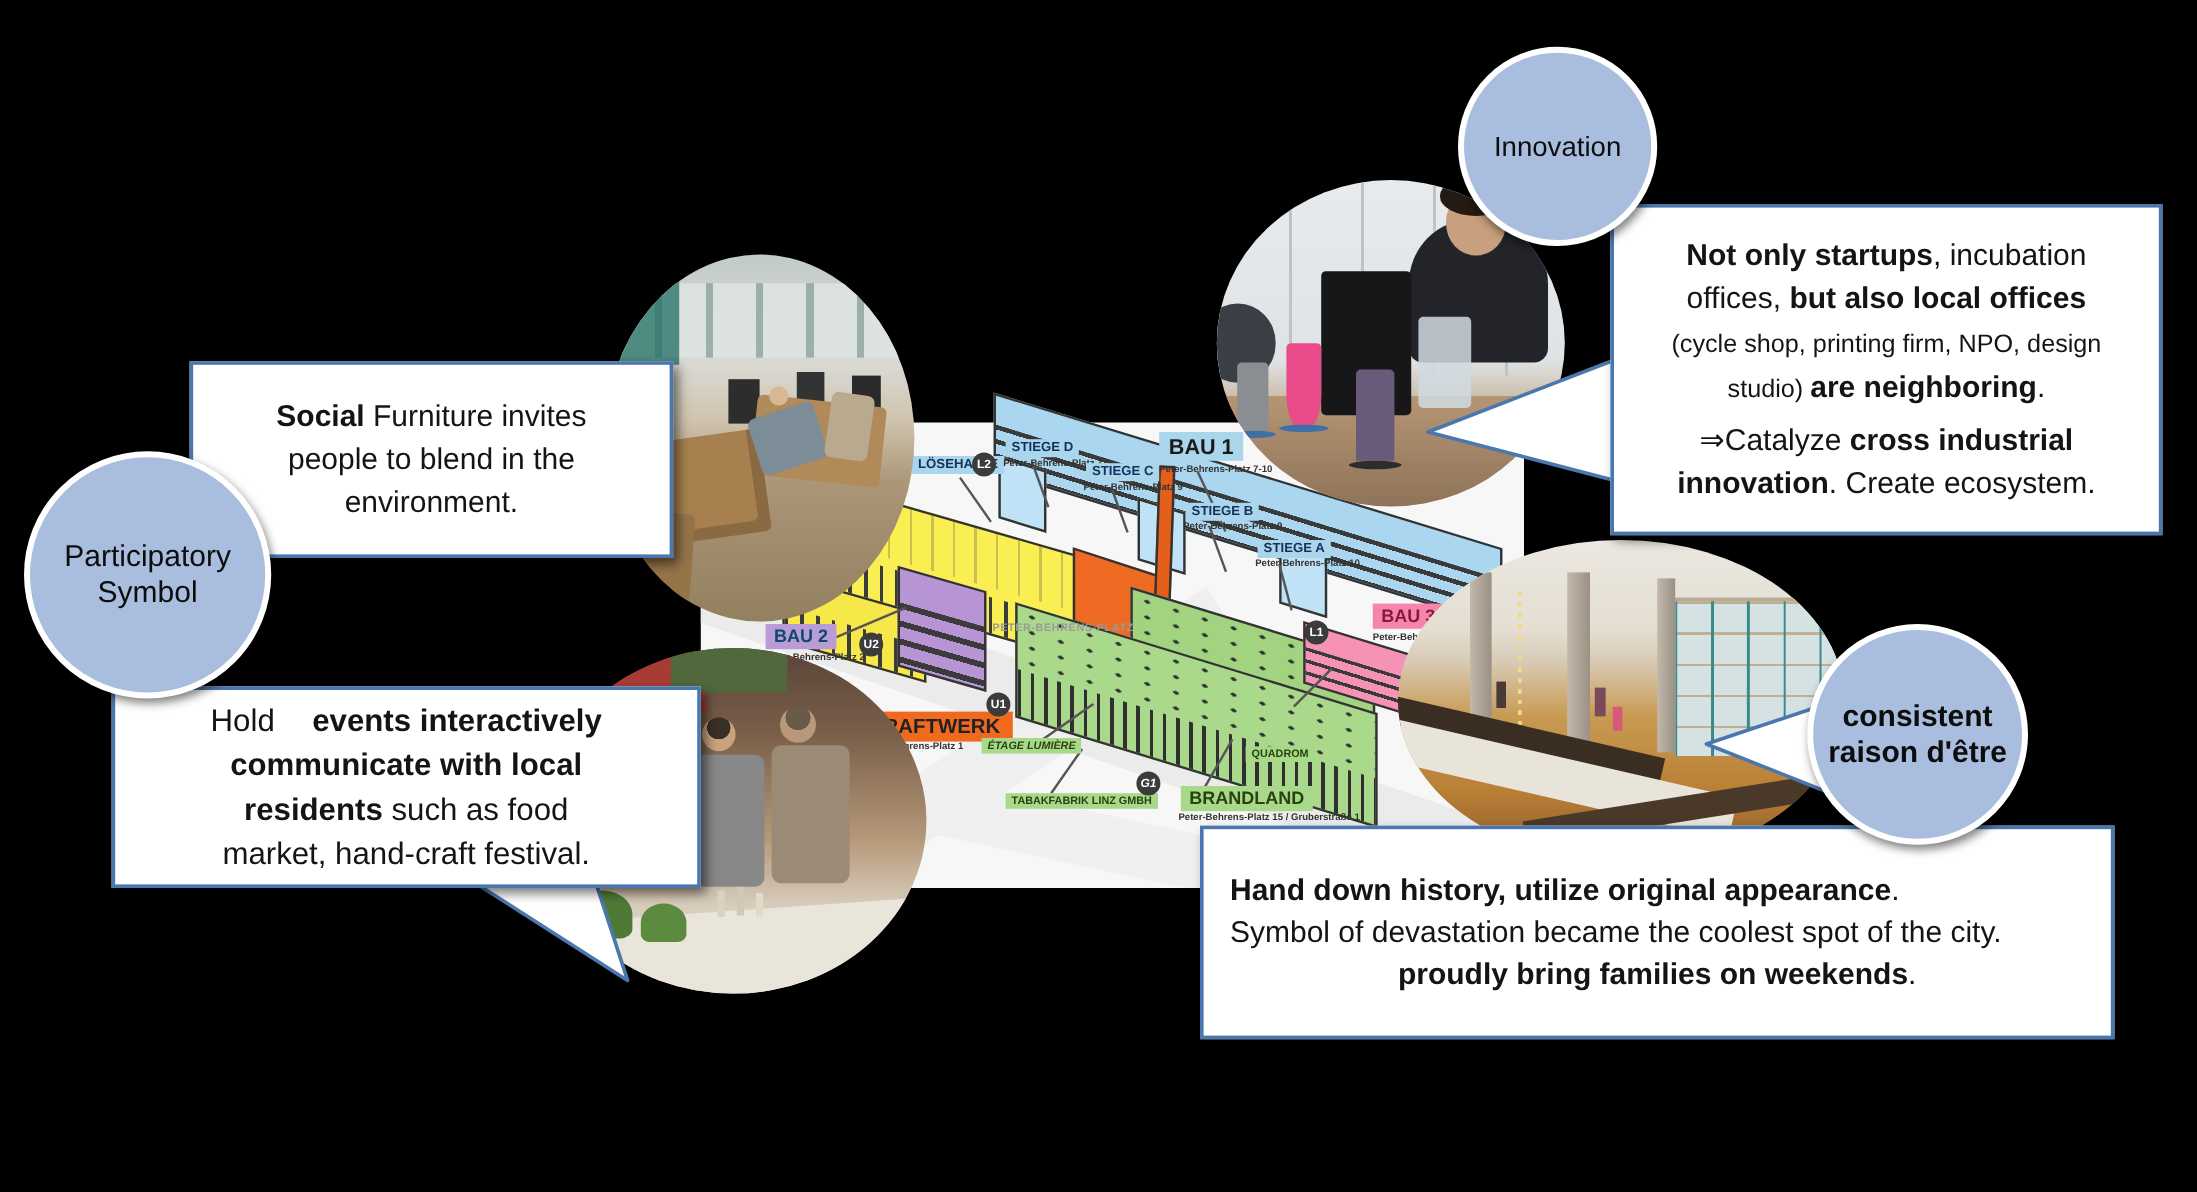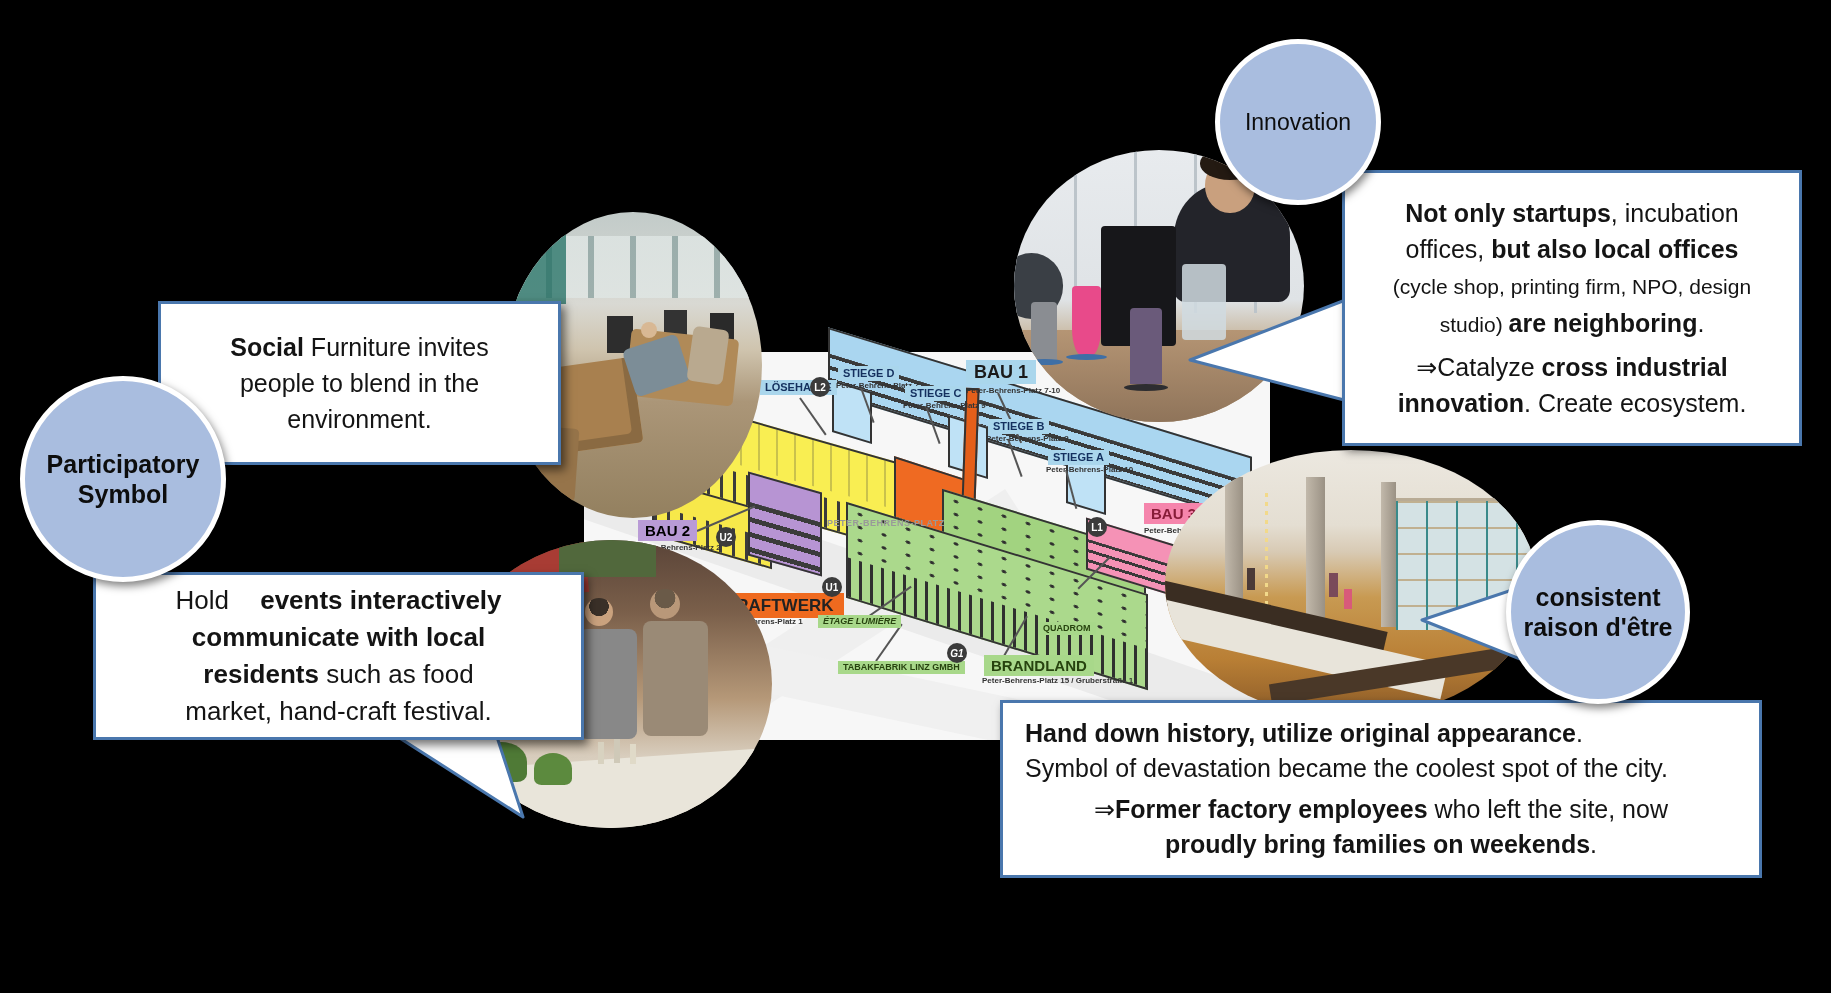--- a/index.html
+++ b/index.html
@@ -12,21 +12,21 @@
   .bld{position:absolute;border:2px solid #333;box-sizing:border-box;z-index:2;}
   .bld .face{position:absolute;left:0;right:0;bottom:0;}
   .bld .roofdots{position:absolute;left:0;right:0;top:0;}
   .leader{position:absolute;height:2px;background:#555;transform-origin:left center;z-index:2;}
   .map-label{position:absolute;z-index:3;font-weight:bold;line-height:1;padding:2px 5px;white-space:nowrap;}
   .map-sub{position:absolute;z-index:3;font-size:8px;font-weight:bold;color:#333;white-space:nowrap;}
   .node{position:absolute;z-index:3;width:20px;height:20px;border-radius:50%;background:#3b3b3b;color:#fff;
         font-size:10px;font-weight:bold;display:flex;align-items:center;justify-content:center;}
   .lab-blue{background:#aad6ec;color:#14305e;font-size:11px;}
   .lab-bau1{background:#aad6ec;color:#1a1a1a;font-size:18px;padding:3px 8px;}
-  .lab-purple{background:#b99bd6;color:#000000;font-size:15px;padding:3px 7px;}
+  .lab-purple{background:#b99bd6;color:#0c4a6e;font-size:15px;padding:3px 7px;}
   .lab-pink{background:#f585ac;color:#871c38;font-size:15px;padding:3px 7px;}
   .lab-orange{background:#ef6a1f;color:#222;font-size:17px;padding:4px 10px;}
   .lab-green-sm{background:#a8d88a;color:#27430f;font-size:9px;}
   .lab-green{background:#a8d88a;color:#27430f;font-size:15px;padding:3px 7px;}
   .lab-plaza{color:#999;font-size:9px;letter-spacing:.5px;background:none;}
   
   .photo{position:absolute;border-radius:50%;overflow:hidden;z-index:3;}
   .photo *{position:absolute;}
   
   .callout{position:absolute;background:#fff;border:3px solid #4a77ad;box-sizing:border-box;
@@ -200,28 +200,27 @@
 
   <div class="callout" style="left:93px;top:572px;width:491px;height:168px;font-size:26px;line-height:37px;">
     <p><span>Hold </span><span style="font-weight: bold; margin-left: 24px;">events interactively</span><br><span style="font-weight: bold;">communicate with local</span><br><span style="font-weight: bold;">residents</span><span> such as food</span><br><span>market, hand-craft festival.</span></p>
   </div>
 
   <div class="callout" style="left:1342px;top:170px;width:460px;height:276px;line-height:36px;">
     <p><span style="font-weight: bold; text-align: center;">Not only startups</span><span>, incubation</span><br><span>offices, </span><span style="font-weight: bold;">but also local offices</span><br><span class="sm">(cycle shop, printing firm, NPO, design</span><br><span class="sm">studio) </span><span style="font-weight: bold;">are neighboring</span><span>.</span></p>
     <p style="margin-top:6px;"><span>⇒Catalyze </span><span style="font-weight: bold;">cross industrial</span><br><span style="font-weight: bold;">innovation</span><span>.  Create ecosystem.</span></p>
   </div>
 
-  <div class="callout" style="left:1000px;top:688px;width:762px;height:178px;font-size:25px;line-height:35px;justify-content:center;margin-top:12px;">
+  <div class="callout" style="left:1000px;top:688px;width:762px;height:178px;font-size:25px;line-height:35px;justify-content:center;">
     <p class="left-align" style="padding-left:22px;"><span style="font-weight: bold;">Hand down history, utilize original appearance</span><span>.</span></p>
     <p class="left-align" style="padding-left:22px;"><span>Symbol of devastation became the coolest spot of the city.</span></p>
-    <p style="margin-top:6px;"><span>⇒</span><span style="font-weight: bold;">Former factory employees</span><span> who left the site, now</span></p>
     <p><span style="font-weight: bold;">proudly bring families on weekends</span><span>.</span></p>
   </div>
 
-  <div class="bubble" style="left:20px;top:376px;width:206px;height:206px;font-size:25px;font-weight:bold;line-height:30px;">
+  <div class="bubble" style="left:20px;top:376px;width:206px;height:206px;font-size:25px;font-weight:normal;line-height:30px;">
     <span>Participatory</span>
     <span>Symbol</span>
   </div>
 
   <div class="bubble" style="left:1215px;top:39px;width:166px;height:166px;font-size:23px;font-weight:500;">
     <span>Innovation</span>
   </div>
 
   <div class="bubble" style="left:1506px;top:520px;width:184px;height:184px;font-size:25px;font-weight:600;line-height:30px;">
     <span>consistent</span>

